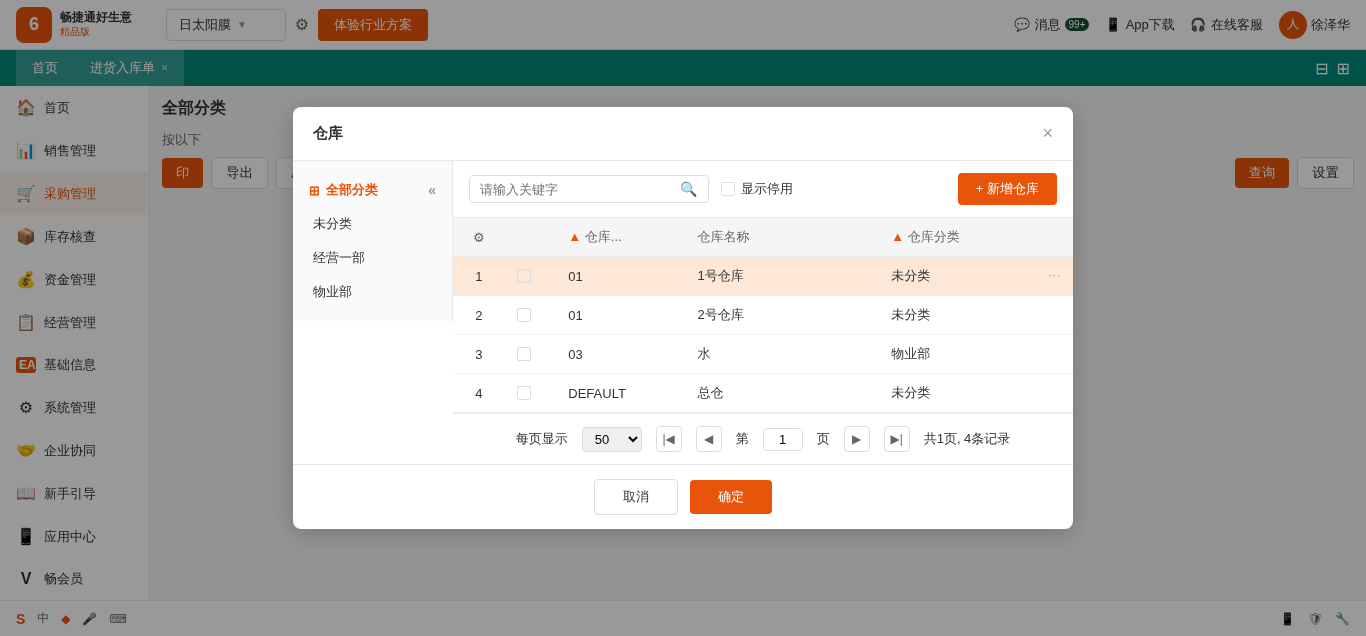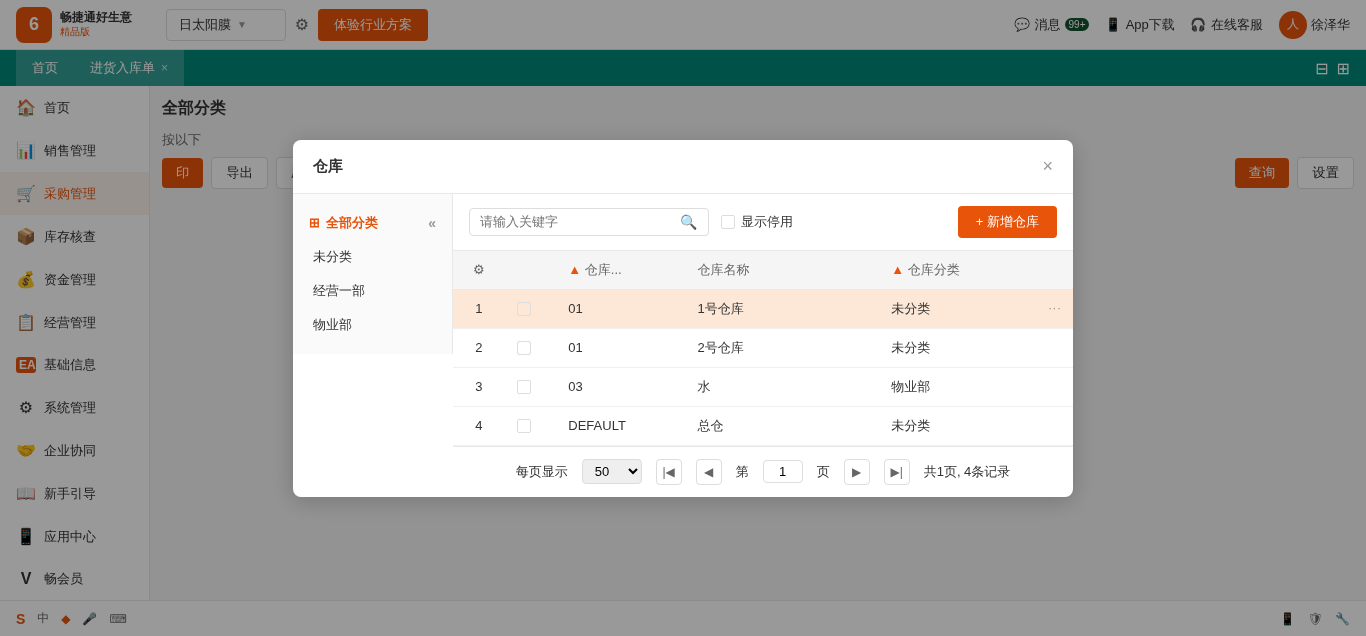--- a/index.html
+++ b/index.html
@@ -602,20 +602,24 @@
           <span>第</span>
           <input class="page-input" type="text" value="1" style="">
           <span>页</span>
           <div class="page-btn">▶</div>
           <div class="page-btn">▶|</div>
           <span>共1页, 4条记录</span>
         </div>
       </div>
     </div>
 
+    <div class="modal-footer">
+      <button class="btn-cancel">取消</button>
+      <button class="btn-confirm">确定</button>
+    </div>
 
   </div>
 </div>
 
 <div class="bottom-bar" style="position:fixed; bottom:0; left:0; right:0;">
   <span style="cursor:pointer; color:#e8540a; font-weight:bold; font-size:14px;">S</span>
   <span style="cursor:pointer;">中</span>
   <span style="cursor:pointer; color:#e8540a;">◆</span>
   <span style="cursor:pointer;">🎤</span>
   <span style="cursor:pointer;">⌨</span>

